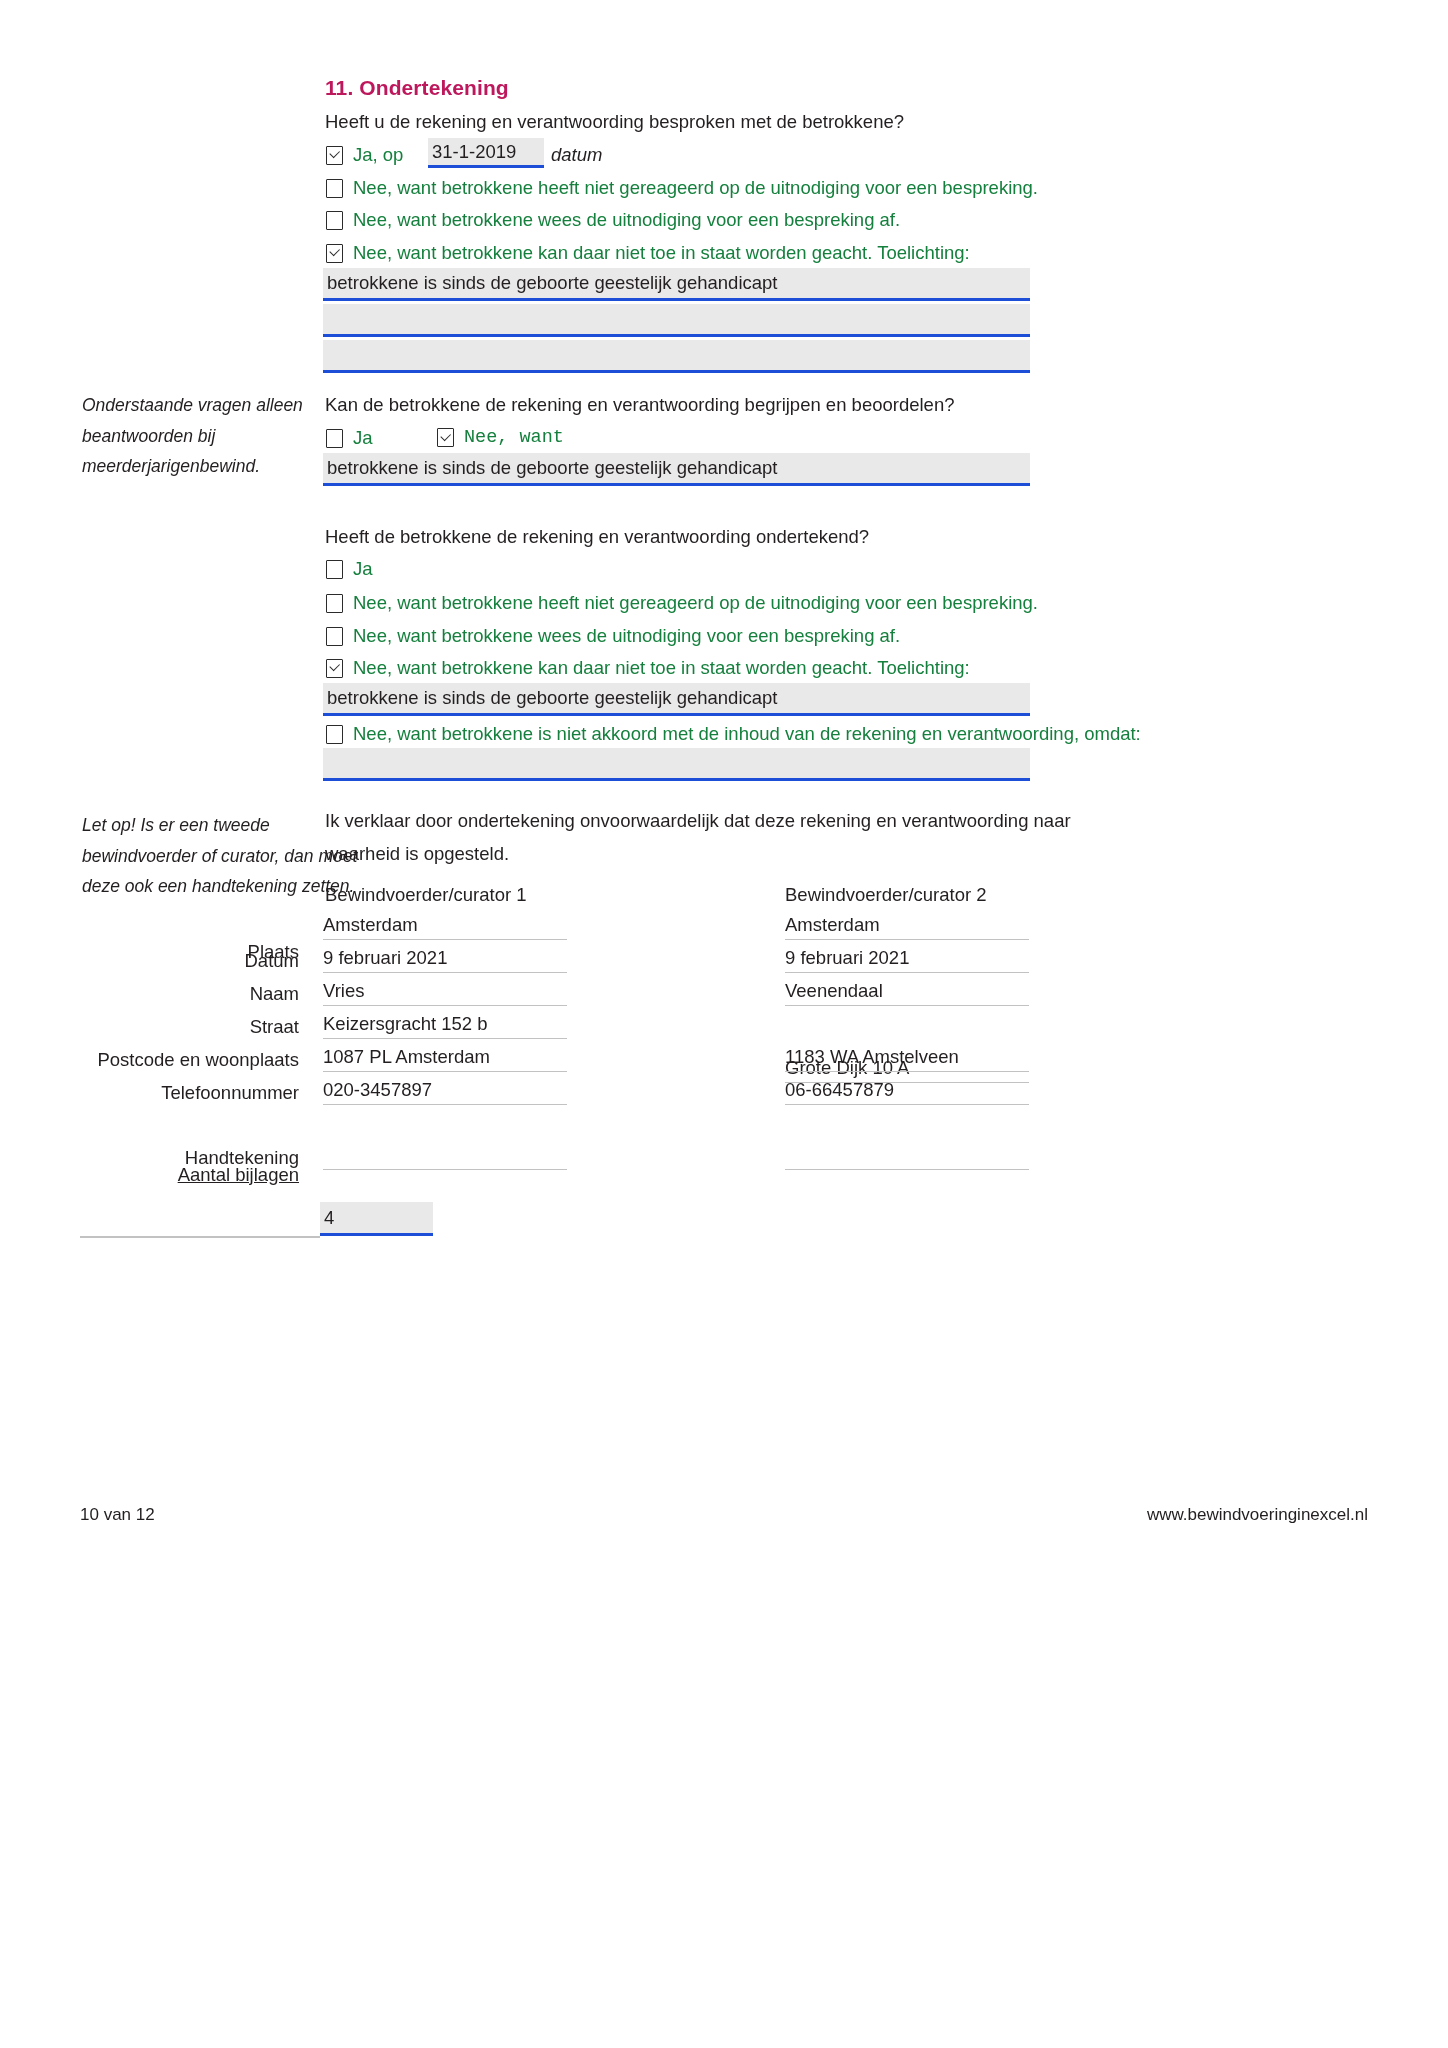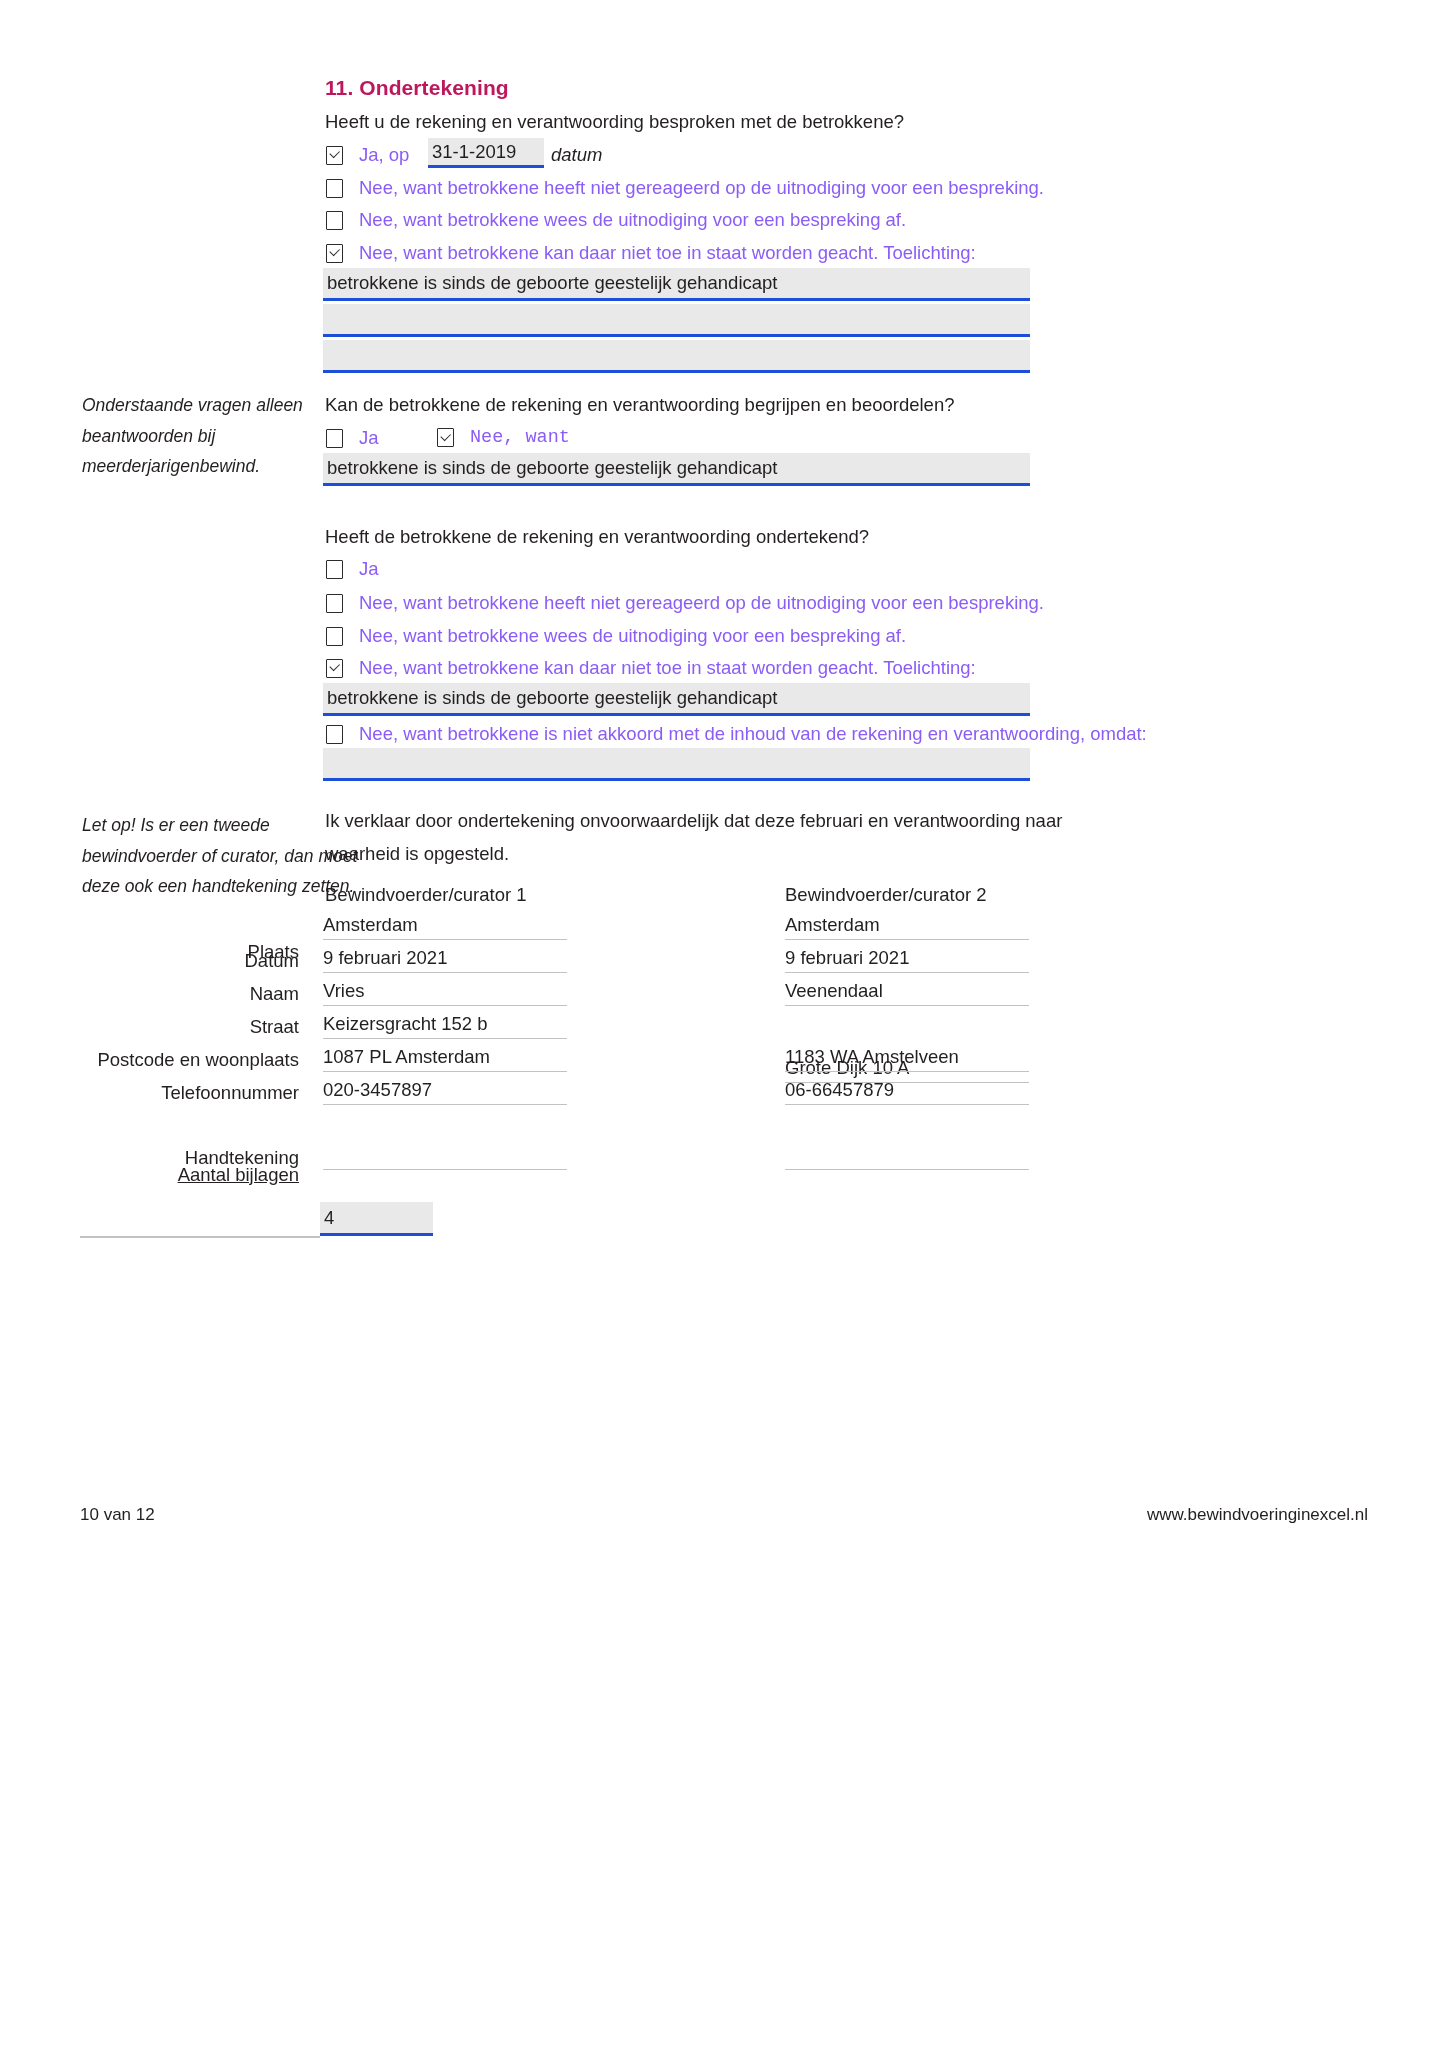--- a/index.html
+++ b/index.html
@@ -79,22 +79,22 @@
     left: 3px;
     top: 3.5px;
     width: 8px;
     height: 4.5px;
     border-left: 1.7px solid #2b2b2b;
     border-bottom: 1.7px solid #2b2b2b;
     transform: rotate(-45deg);
   }
   .cb-text {
     font-size: 18.5px;
-    color: #8b5cf6;
-    margin-left: 16px;
+    color: #15803d;
+    margin-left: 10px;
   }
 
   
   .field {
     position: absolute;
     background: #e9e9e9;
     border-bottom: 3px solid #1d4ed8;
     box-sizing: border-box;
     display: flex;
     align-items: center;
@@ -209,21 +209,21 @@
 
   <div class="cbrow" style="left:326px; top:723px;">
     <span class="cb"></span>
     <span class="cb-text">Nee, want betrokkene is niet akkoord met de inhoud van de rekening en verantwoording, omdat:</span>
   </div>
 
   <div class="field" style="left:323px; top:748px; width:707px; height:33px;"></div>
 
   <div class="note" style="left:82px; top:810px;">Let op! Is er een tweede bewindvoerder of curator, dan moet deze ook een handtekening zetten.</div>
 
-  <div class="q" style="left:325px; top:810px;">Ik verklaar door ondertekening onvoorwaardelijk dat deze februari en verantwoording naar</div>
+  <div class="q" style="left:325px; top:810px;">Ik verklaar door ondertekening onvoorwaardelijk dat deze rekening en verantwoording naar</div>
   <div class="q" style="left:325px; top:843px;">waarheid is opgesteld.</div>
 
   <div class="q" style="left:325px; top:884px;">Bewindvoerder/curator 1</div>
   <div class="q" style="left:785px; top:884px;">Bewindvoerder/curator 2</div>
 
   <div class="lbl-right" style="left:0px; width:299px; top:917px;margin-top:24px;">Plaats</div>
   <div class="uline" style="left:323px; top:912px; width:244px; height:28px;">Amsterdam</div>
   <div class="uline" style="left:785px; top:912px; width:244px; height:28px;">Amsterdam</div>
 
   <div class="lbl-right" style="left:0px; width:299px; top:950px;">Datum</div>

